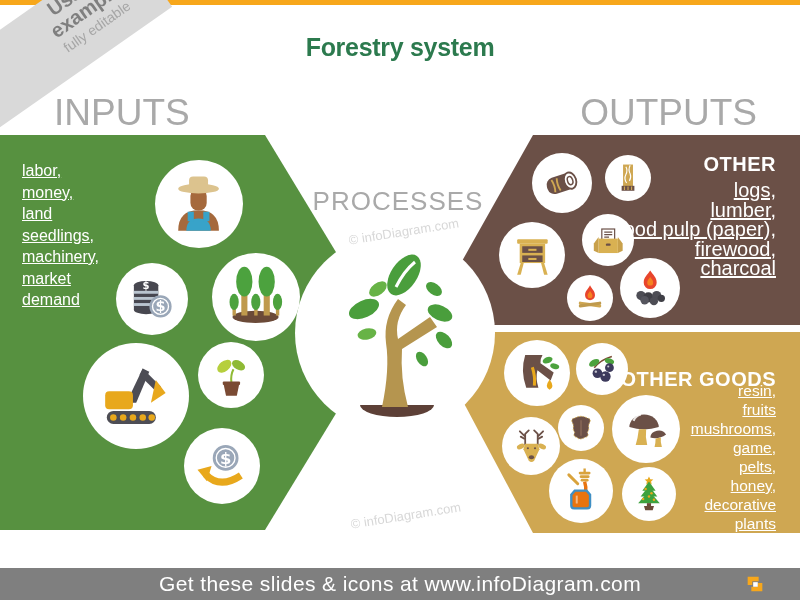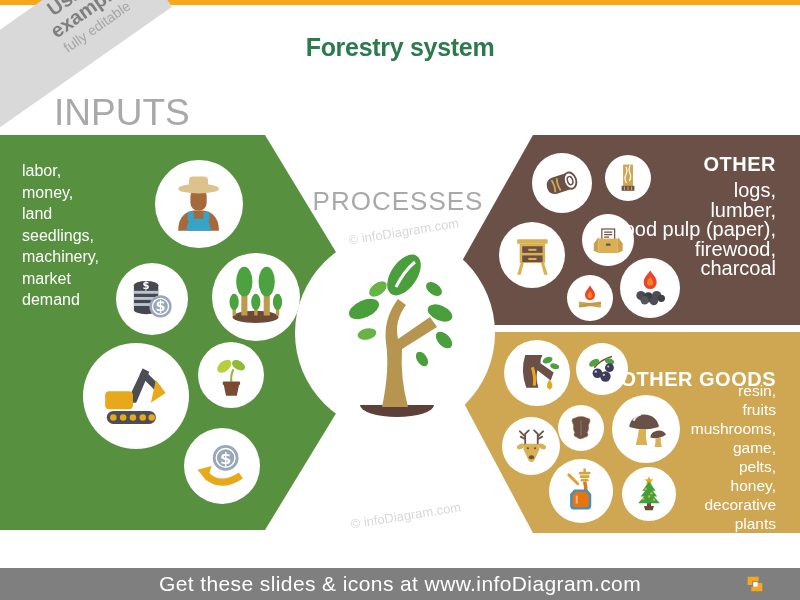--- a/index.html
+++ b/index.html
@@ -1,19 +1,19 @@
 <!DOCTYPE html>
 <html><head>
 <meta charset="utf-8">
 <style>
   html,body{margin:0;padding:0;background:#e9e9e9;}
   .slide{position:relative;width:800px;height:600px;background:#fff;overflow:hidden;
          font-family:"Liberation Sans",sans-serif;}
   .abs{position:absolute;}
-  .pre{white-space:pre-line;}
+  .pre{white-space:pre-line;text-decoration:underline;}
 
   .top-bar{left:0;top:0;width:800px;height:5px;background:#f7a71b;}
 
   .ribbon{left:-60px;top:0;width:230px;height:80px;background:#d9d9d9;
           transform:rotate(-35deg);transform-origin:50% 50%;}
   .ribbon-inner{padding:3px 0 0 84px;text-align:center;line-height:1.02;}
   .ribbon-title{font-size:20px;font-weight:bold;color:#7f7f7f;white-space:pre-line;}
   .ribbon-sub{font-size:14px;color:#a6a6a6;margin-top:2px;}
 
   .title{left:0;top:33px;width:800px;text-align:center;font-size:25px;font-weight:bold;
@@ -66,20 +66,21 @@
     <div class="ribbon-inner">
       <div class="ribbon-title">Usage
 example</div>
       <div class="ribbon-sub">fully editable</div>
     </div>
   </div>
 
   <div class="abs title">Forestry system</div>
 
   <div class="abs zone-label inputs-label">INPUTS</div>
+  <div class="abs zone-label outputs-label">OUTPUTS</div>
   <div class="abs processes-label">PROCESSES</div>
 
   <div class="abs side-text pre">labor,
 money,
 land
 seedlings,
 machinery,
 market
 demand</div>
 

